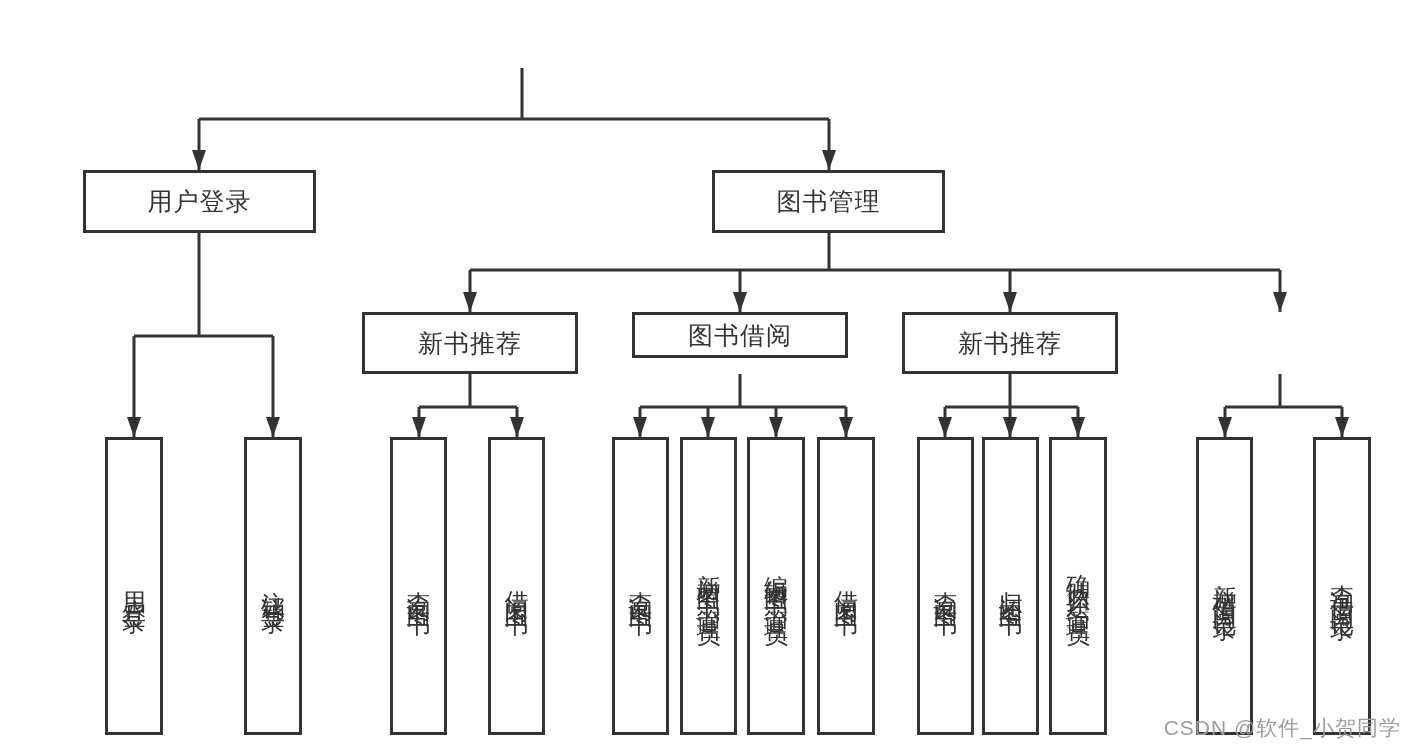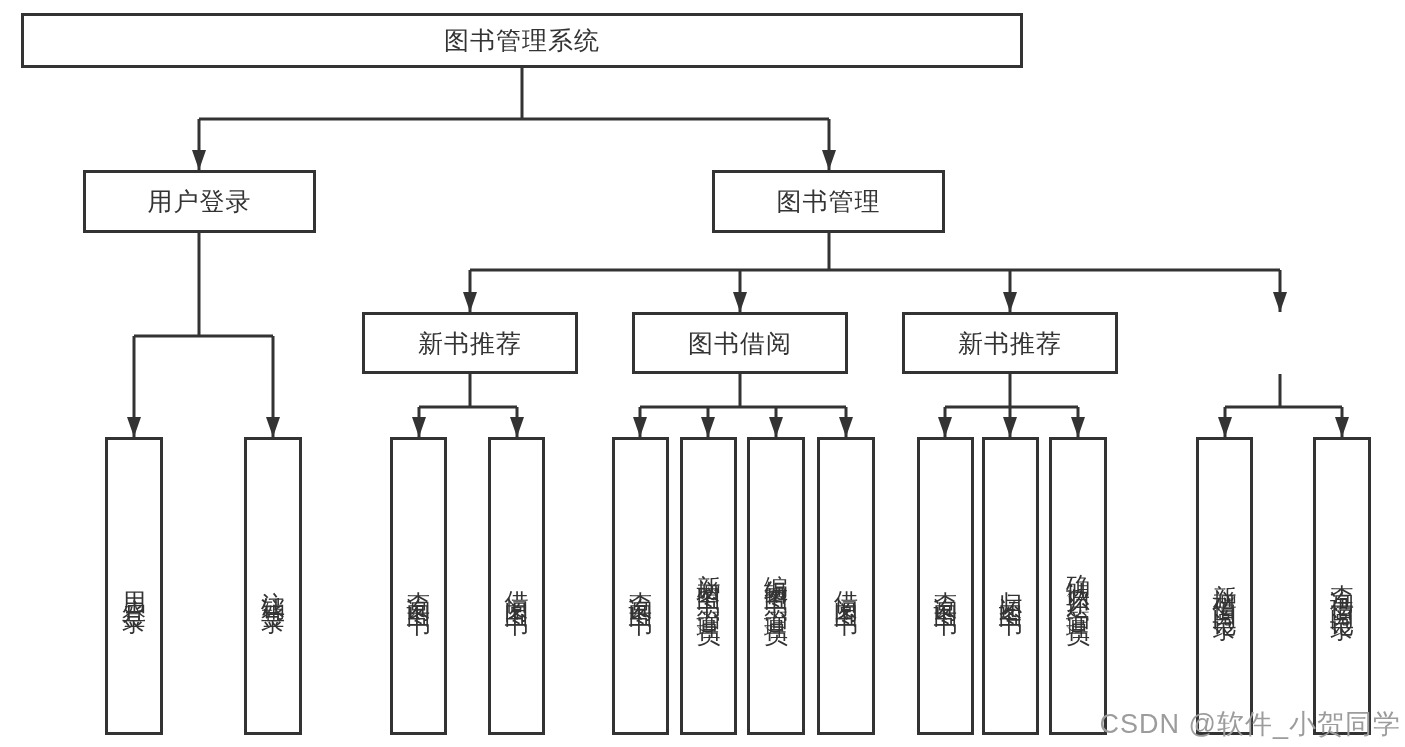--- a/index.html
+++ b/index.html
@@ -19,21 +19,21 @@
     display:flex;align-items:center;justify-content:center;
     white-space:nowrap;
   }
   .h-node{font-size:25px;letter-spacing:1px;}
   .v-node{
     writing-mode:vertical-rl;text-orientation:mixed;
     font-size:24px;line-height:1;letter-spacing:7px;
   }
   .watermark{
     position:absolute;right:4px;bottom:5px;
-    font-size:27px;letter-spacing:1px;color:var(--watermark);
+    font-size:21px;letter-spacing:1px;color:var(--watermark);
     white-space:nowrap;
   }
 </style>
 </head>
 <body>
 
 <div class="canvas">
 
   <svg class="connectors" viewBox="0 0 1405 747" xmlns="http://www.w3.org/2000/svg">
     <defs>
@@ -69,27 +69,26 @@
     <path class="ln" d="M1010,374 V407 M945,407 H1078"></path>
     <path class="ln" marker-end="url(#arrowhead)" d="M945,407 V437"></path>
     <path class="ln" marker-end="url(#arrowhead)" d="M1010,407 V437"></path>
     <path class="ln" marker-end="url(#arrowhead)" d="M1078,407 V437"></path>
 
     <path class="ln" d="M1280,374 V407 M1225,407 H1342"></path>
     <path class="ln" marker-end="url(#arrowhead)" d="M1225,407 V437"></path>
     <path class="ln" marker-end="url(#arrowhead)" d="M1342,407 V437"></path>
   </svg>
 
-  <div class="node h-node" style="left:21px;top:13px;width:1002px;height:55px">图书管理系统</div>
 
   <div class="node h-node" style="left:83px;top:170px;width:233px;height:63px">用户登录</div>
   <div class="node h-node" style="left:712px;top:170px;width:233px;height:63px">图书管理</div>
 
   <div class="node h-node" style="left:362px;top:312px;width:216px;height:62px">新书推荐</div>
-  <div class="node h-node" style="left:632px;top:312px;width:216px;height:62px">图书借阅</div>
+  <div class="node h-node" style="left:632px;top:312px;width:216px;height:46px">图书借阅</div>
   <div class="node h-node" style="left:902px;top:312px;width:216px;height:62px">新书推荐</div>
 
   <div class="node v-node" style="left:105px;top:437px;width:58px;height:298px">用户登录</div>
   <div class="node v-node" style="left:244px;top:437px;width:58px;height:298px">注销登录</div>
 
   <div class="node v-node" style="left:390px;top:437px;width:57px;height:298px">查询图书</div>
   <div class="node v-node" style="left:488px;top:437px;width:57px;height:298px">借阅图书</div>
 
   <div class="node v-node" style="left:612px;top:437px;width:57px;height:298px">查询图书</div>
   <div class="node v-node" style="left:680px;top:437px;width:57px;height:298px">新增图书（管理员）</div>

